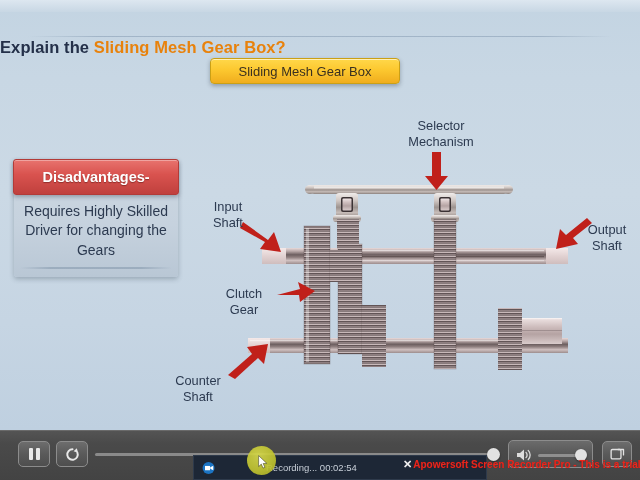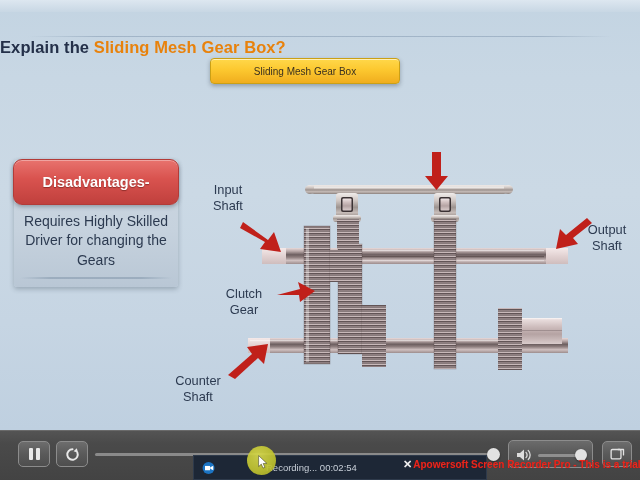--- a/index.html
+++ b/index.html
@@ -57,41 +57,41 @@
     position: absolute;
     left: 210px; top: 58px;
     width: 190px; height: 26px;
     border-radius: 4px;
     background: linear-gradient(180deg,#ffd84a 0%, #fcc82f 45%, #f0ad1e 100%);
     border: 1px solid #caa016;
     box-shadow: 0 2px 4px rgba(40,50,60,.35), inset 0 1px 0 rgba(255,255,255,.6);
     display: flex; align-items: center; justify-content: center;
   }
   .badge-text {
-    font-size: 10px;
+    font-size: 13px;
     color: #3a3020;
     font-weight: normal;
     white-space: nowrap;
   }
 
   
   .disadv {
     position: absolute;
     left: 14px; top: 160px;
     width: 164px;
     border-radius: 3px;
     background: linear-gradient(180deg,#ccd7e1 0%, #c6d2de 55%, #b9c7d5 100%);
     box-shadow: 0 2px 5px rgba(40,55,70,.30);
     padding-bottom: 8px;
   }
   .disadv-header {
     position: relative;
     margin: -1px -1px 0 -1px;
-    height: 46px;
-    border-radius: 9px;
+    height: 36px;
+    border-radius: 3px;
     background: linear-gradient(180deg,#e8736e 0%, #d9534f 42%, #c0403d 100%);
     border: 1px solid #b23b38;
     box-shadow: 0 2px 4px rgba(40,50,60,.35), inset 0 1px 0 rgba(255,255,255,.35);
     display: flex; align-items: center; justify-content: center;
   }
   .disadv-header-text {
     color: #ffffff;
     font-size: 14.5px;
     font-weight: bold;
     text-shadow: 0 1px 1px rgba(110,30,28,.65);
@@ -115,21 +115,21 @@
 
   .dlabel {
     position: absolute;
     font-size: 12.8px;
     color: #2c3a50;
     line-height: 1.28;
     text-align: center;
     white-space: pre-line;
   }
   .lbl-selector { left: 393px; top: 118px; width: 96px; }
-  .lbl-input    { left: 198px; top: 182px; width: 60px; }
+  .lbl-input    { left: 198px; top: 199px; width: 60px; }
   .lbl-clutch   { left: 213px; top: 286px; width: 62px; }
   .lbl-counter  { left: 161px; top: 365px; width: 74px; margin-top: 8px; }
   .lbl-output   { left: 578px; top: 222px; width: 58px; }
 
   
   .player {
     position: absolute; left: 0; top: 430px;
     width: 640px; height: 50px;
     background: linear-gradient(180deg,#545454 0%, #4a4a4a 25%, #434343 100%);
     border-top: 1px solid #6a6a6a;
@@ -407,20 +407,22 @@
         <path d="M277 295 L300 289 L298 282 L315 291 L300 302 L299 295 Z"></path>
       </g>
       <g fill="#c0201a">
         <path d="M228 375 L252 354 L247 347 L268 344 L264 364 L258 358 L235 379 Z"></path>
       </g>
       <g fill="#c0201a">
         <path d="M592 223 L573 238 L578 244 L556 249 L560 229 L566 235 L587 218 Z"></path>
       </g>
     </svg>
 
+    <div class="dlabel lbl-selector">Selector
+Mechanism</div>
     <div class="dlabel lbl-input">Input
 Shaft</div>
     <div class="dlabel lbl-clutch">Clutch
 Gear</div>
     <div class="dlabel lbl-counter">Counter
 Shaft</div>
     <div class="dlabel lbl-output">Output
 Shaft</div>
   </div>
 

